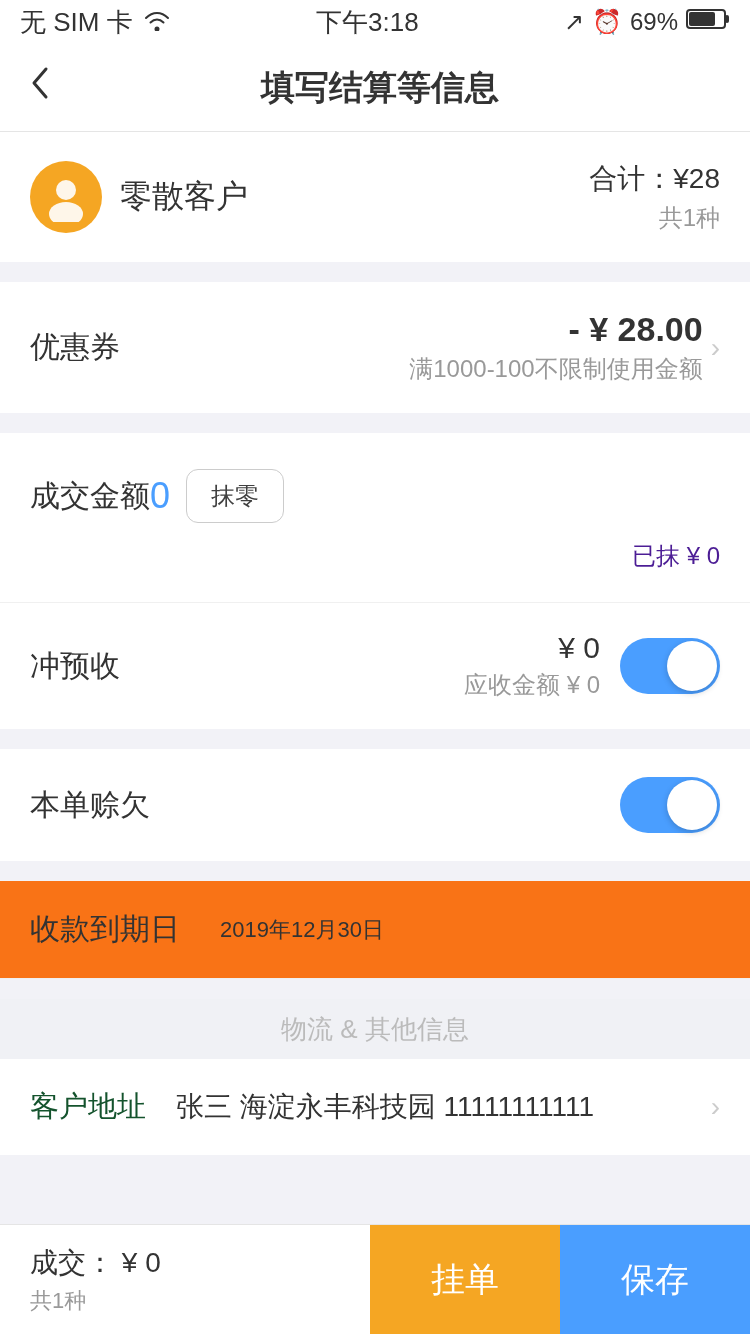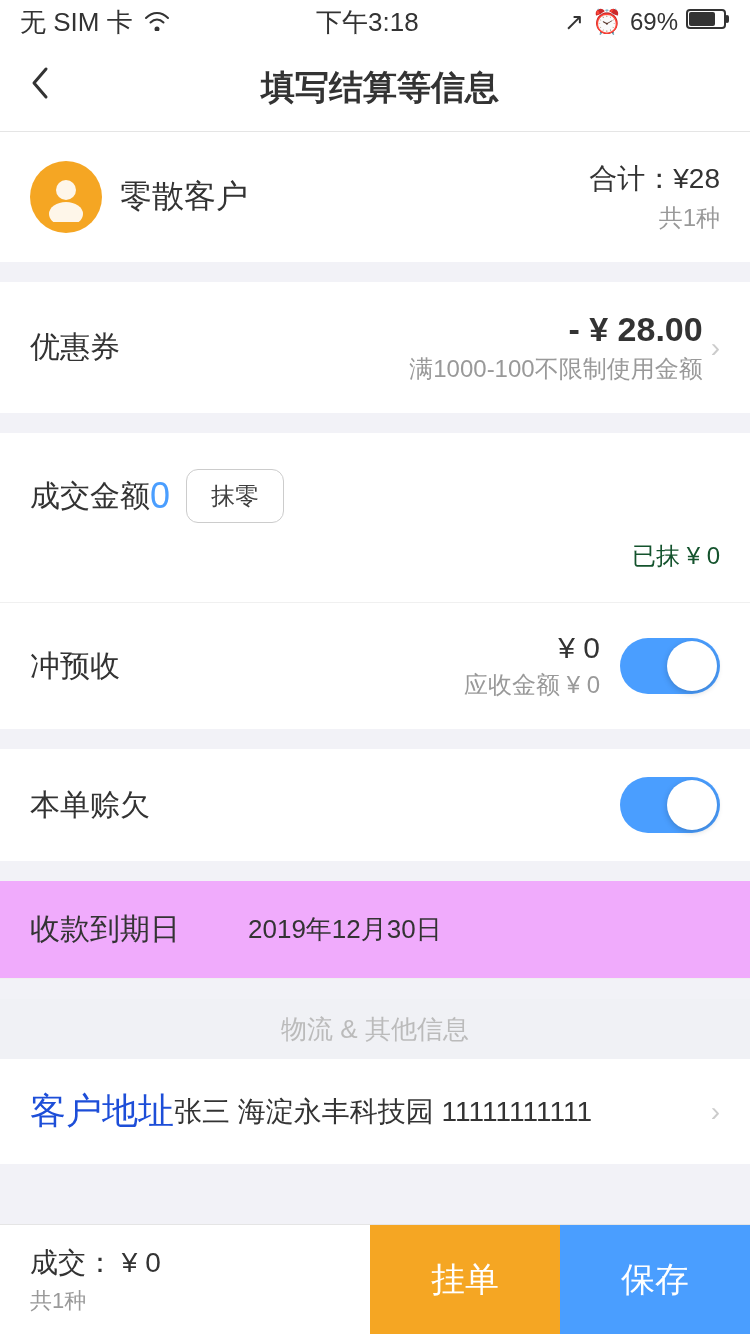--- a/index.html
+++ b/index.html
@@ -170,21 +170,21 @@
       border: 1.5px solid #ccc;
       border-radius: 12px;
       padding: 10px 24px;
       font-size: 24px;
       color: #404040;
       background: #fff;
       cursor: pointer;
     }
     .amount-sub {
       font-size: 24px;
-      color: #14532d;
+      color: #4c1d95;
       text-align: left;
     }
 
     
     .precollect-row {
       background: #fff;
       padding: 28px 30px;
       display: flex;
       align-items: center;
       justify-content: space-between;
@@ -239,34 +239,33 @@
       justify-content: space-between;
       margin-bottom: 20px;
     }
     .debt-label {
       font-size: 30px;
       color: #333;
     }
 
     
     .duedate-row {
-      background: #f0abfc;
+      background: #f97316;
       padding: 28px 30px;
       display: flex;
       align-items: center;
       border-bottom: 1px solid #f0f0f0;
-      gap: 28px;
     }
     .duedate-label {
       font-size: 30px;
       color: #333;
       margin-right: 40px;
     }
     .duedate-value {
-      font-size: 26px;
+      font-size: 22px;
       color: #333;
     }
 
     
     .divider-section {
       background: #f0f1f5;
       height: 60px;
       display: flex;
       align-items: center;
       justify-content: center;
@@ -279,22 +278,23 @@
 
     
     .address-row {
       background: #fff;
       padding: 28px 30px;
       display: flex;
       align-items: center;
       justify-content: space-between;
     }
     .address-label {
-      font-size: 36px;
-      color: #1d4ed8;
+      font-size: 29px;
+      color: #14532d;
+      margin-right: 30px;
       flex-shrink: 0;
     }
     .address-value {
       font-size: 28px;
       color: #333;
       flex: 1;
     }
 
     
     .bottom-bar {

